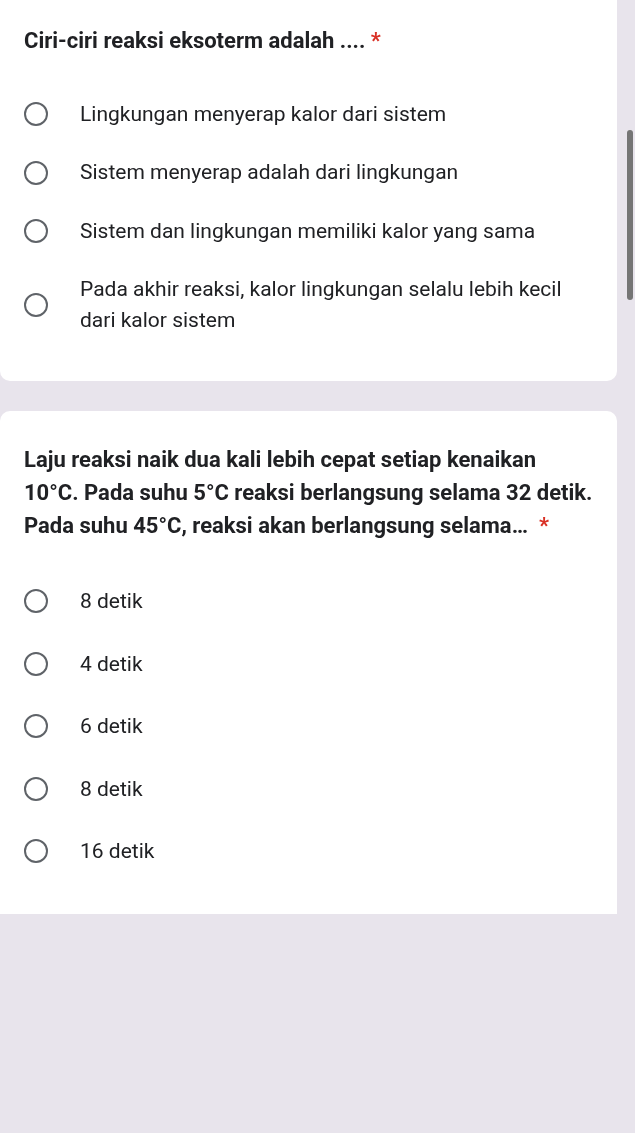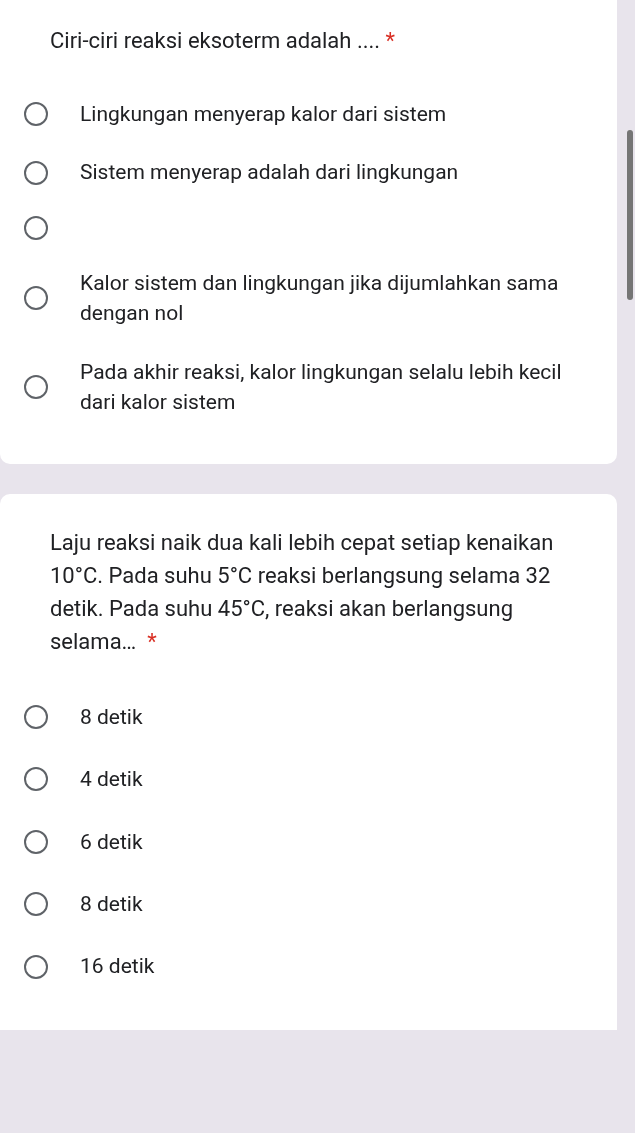--- a/index.html
+++ b/index.html
@@ -40,22 +40,21 @@
   .card.second {
     border-radius: 10px 10px 0 0;
     margin-top: 30px;
     padding-top: 32px;
   }
   .question-title {
     font-size: 22px;
     color: #202124;
     line-height: 1.5;
     margin-bottom: 28px;
-    font-weight: 400;
-    margin-left: 26px;
+    font-weight: 700;
   }
   .required {
     color: #d93025;
   }
   .options {
     display: flex;
     flex-direction: column;
     gap: 0;
   }
   .option {
@@ -95,24 +94,21 @@
     <div class="option">
       <span class="radio"></span>
       <span class="option-label">Lingkungan menyerap kalor dari sistem</span>
     </div>
     <div class="option">
       <span class="radio"></span>
       <span class="option-label">Sistem menyerap adalah dari lingkungan</span>
     </div>
     <div class="option">
       <span class="radio"></span>
-    </div>
-    <div class="option">
-      <span class="radio"></span>
-      <span class="option-label">Kalor sistem dan lingkungan jika dijumlahkan sama dengan nol</span>
+      <span class="option-label">Sistem dan lingkungan memiliki kalor yang sama</span>
     </div>
     <div class="option">
       <span class="radio"></span>
       <span class="option-label">Pada akhir reaksi, kalor lingkungan selalu lebih kecil dari kalor sistem</span>
     </div>
   </div>
 </div>
 
 <div class="card second q2">
   <div class="question-title">

